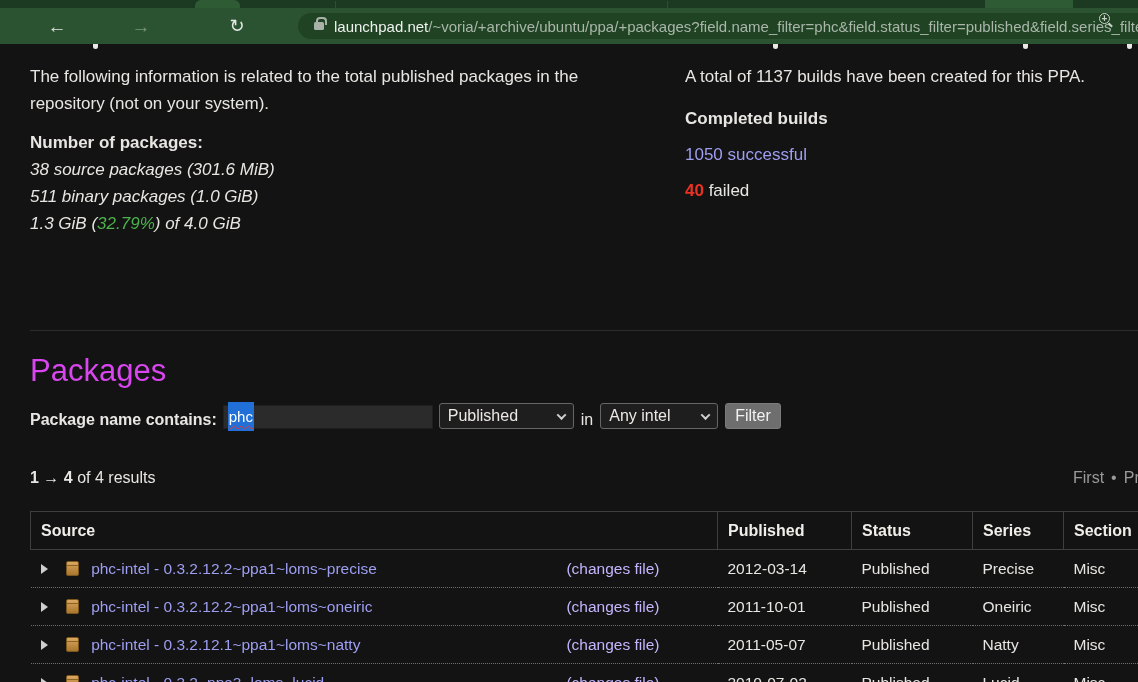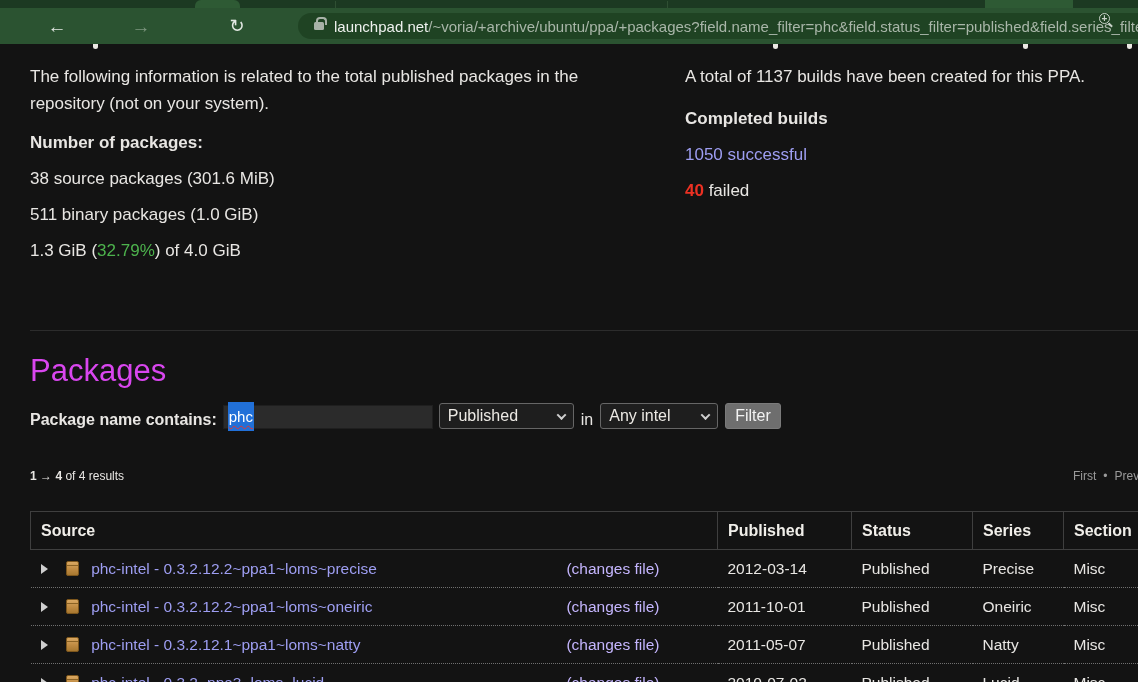--- a/index.html
+++ b/index.html
@@ -46,21 +46,21 @@
     border-radius:0 0 3px 3px; }
 
   .cols { display:flex; min-height:268px; }
   .col-left { width:655px; }
   .col-right { flex:1; }
 
   p.line { font-size:17px; line-height:27px; }
   .intro { margin-top:19px; width:615px; }
   .b { font-weight:bold; }
   .mt16 { margin-top:12px; }
-  .mt9  { margin-top:9px; }
+  .mt9  { margin-top:0;font-style:italic; }
   .green { color:#4db34d; }
   .red-b { color:#ec3123; font-weight:bold; }
   a.lnk { color:#9e9ef2;margin-top:8px; }
 
   .col-right .intro2 { margin-top:19px; }
   .col-right .completed { margin-top:15px; }
   .col-right .succ { margin-top:9px; }
   .col-right .failed { margin-top:9px; }
 
   .pkg-section { border-top:1px solid #2c2c2c; margin-top:18px; }
@@ -82,21 +82,21 @@
   }
   .select.status { margin-left:6px; width:135px; }
   .select.series { width:118px; }
   .chev { width:7px; height:7px; border-right:2px solid #cfcfcf; border-bottom:2px solid #cfcfcf;
     transform:rotate(45deg) translate(-1px,-1px); margin-left:auto; }
   .in-label { margin:0 7px; font-size:16px; }
   .filter-btn { margin-left:7px; height:26px; background:#6e6e6e; color:#f2f2f2;
     border:1px solid #7a7a7a; border-radius:3px; font-size:16px; padding:0 9px;
     font-family:"Liberation Sans",sans-serif; cursor:pointer; }
 
-  .results-row { position:relative; margin-top:40px; font-size:12px; height:22px; }
+  .results-row { position:relative; margin-top:40px; font-size:16px; height:22px; }
   .pagination { position:absolute; left:1043px; top:0; white-space:nowrap; color:#9a9a9a; }
   .pagination .dot { margin:0 7px; }
 
   table.pkg { border-collapse:collapse; margin-top:20px; table-layout:fixed; width:1163px; }
   table.pkg th {
     border:1px solid #3f3f3f; text-align:left; font-size:16px; padding:8px 10px;
     color:#f0eee9; height:38px;
   }
   th.w-source { width:687px; }
   th.w-pub { width:134px; }

